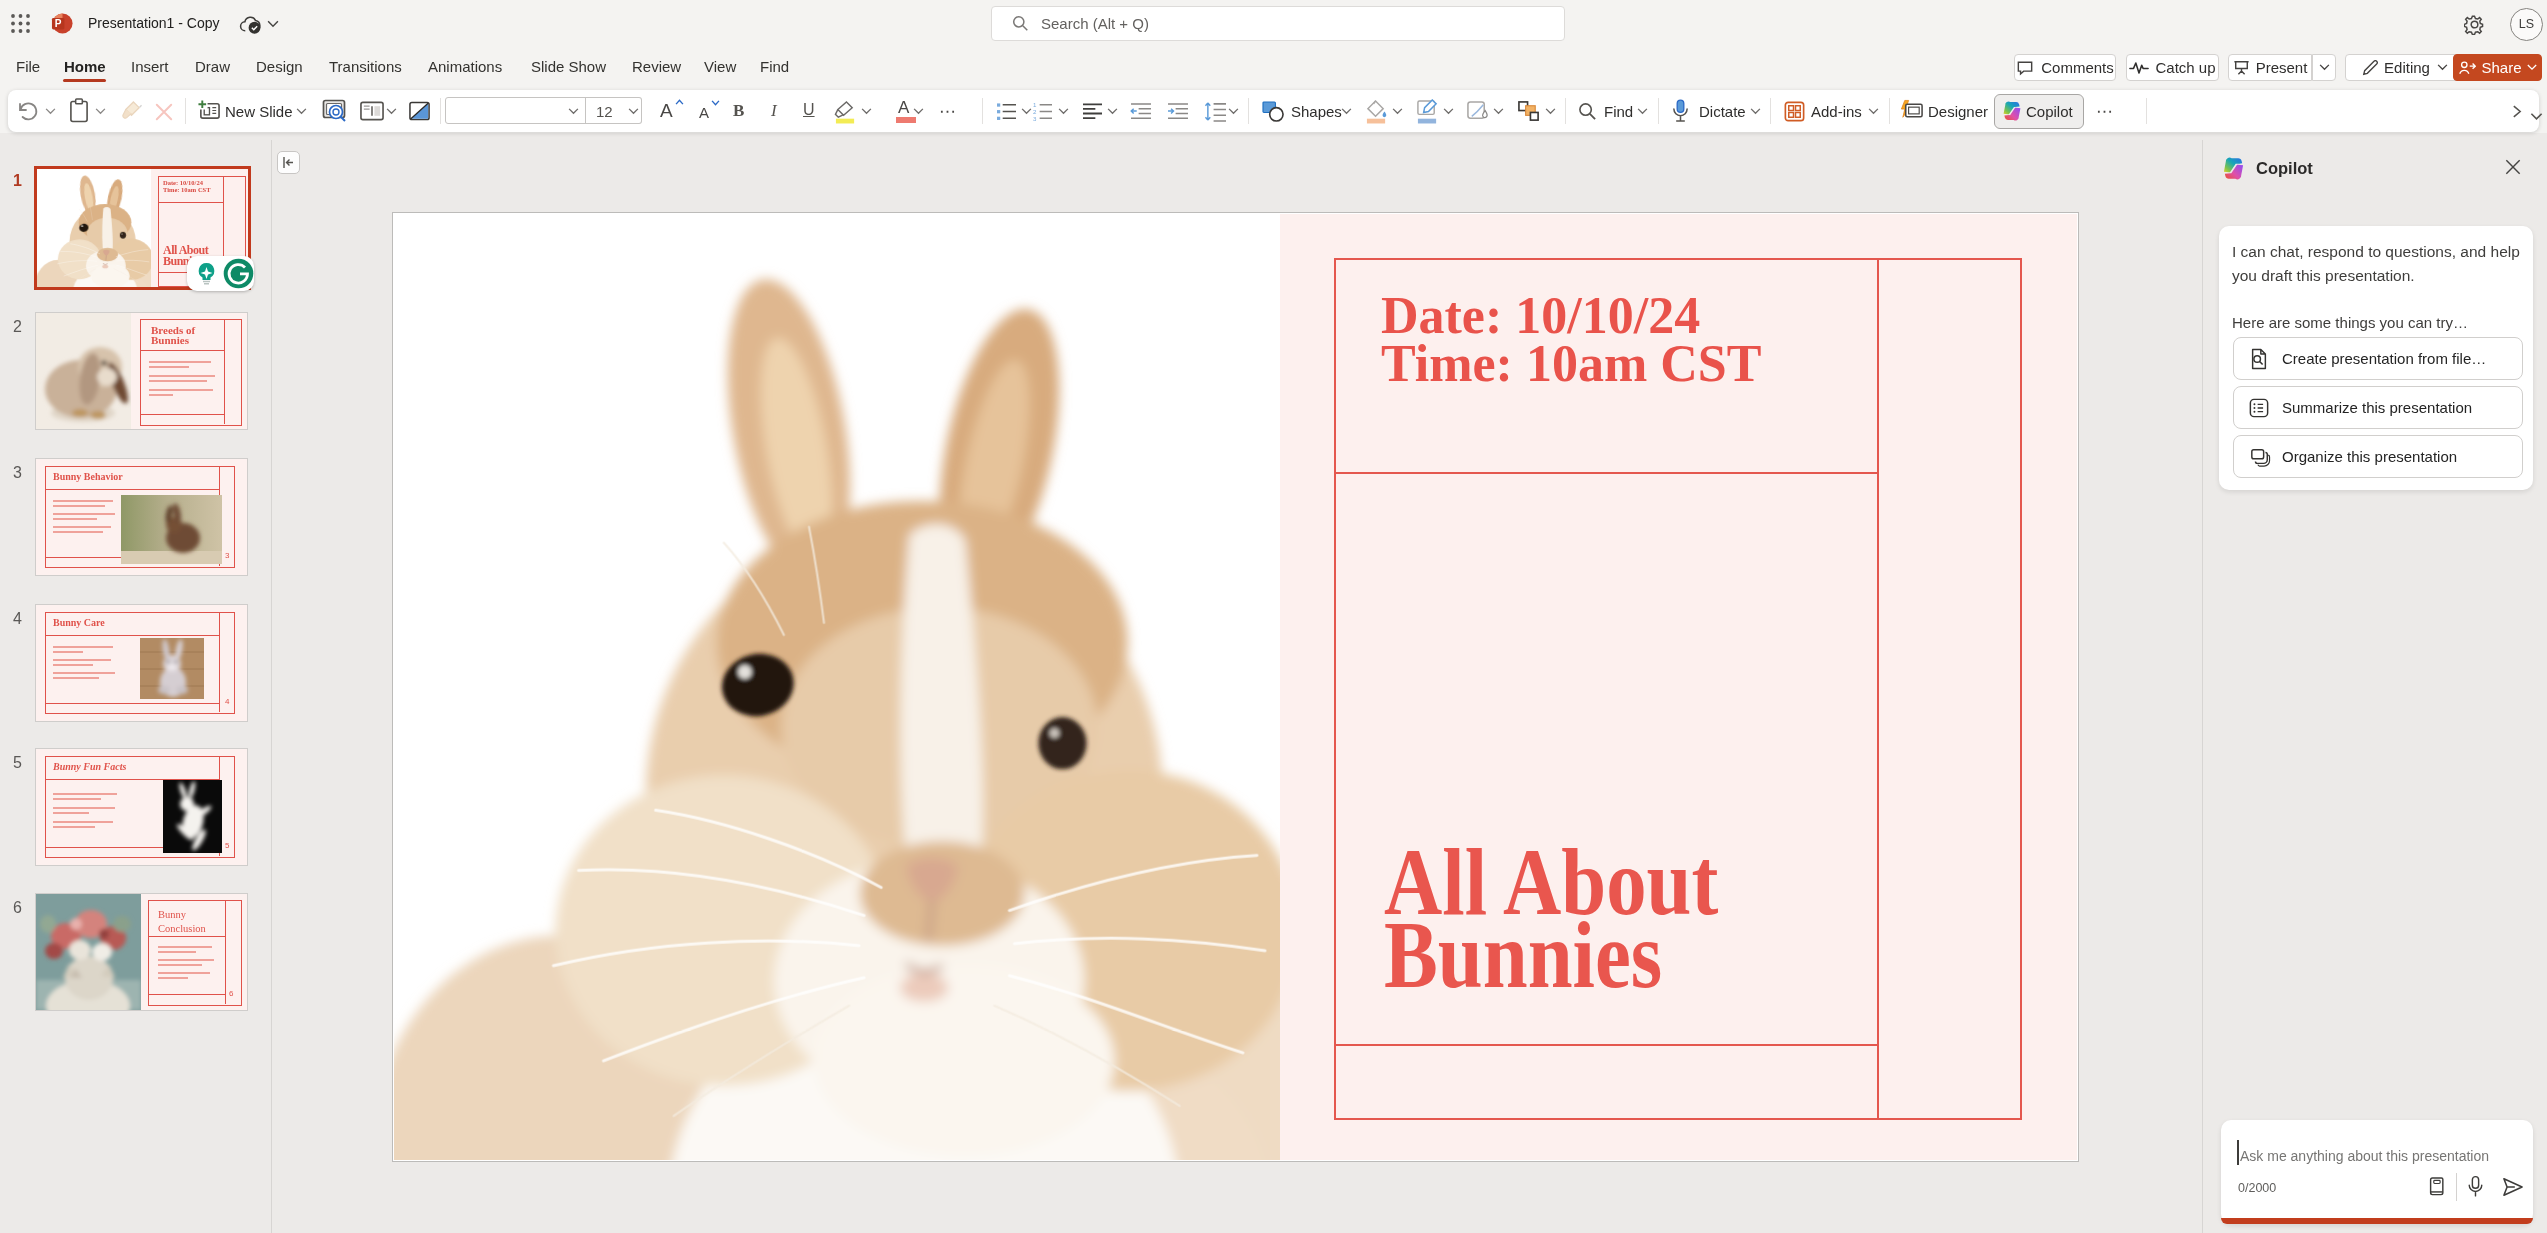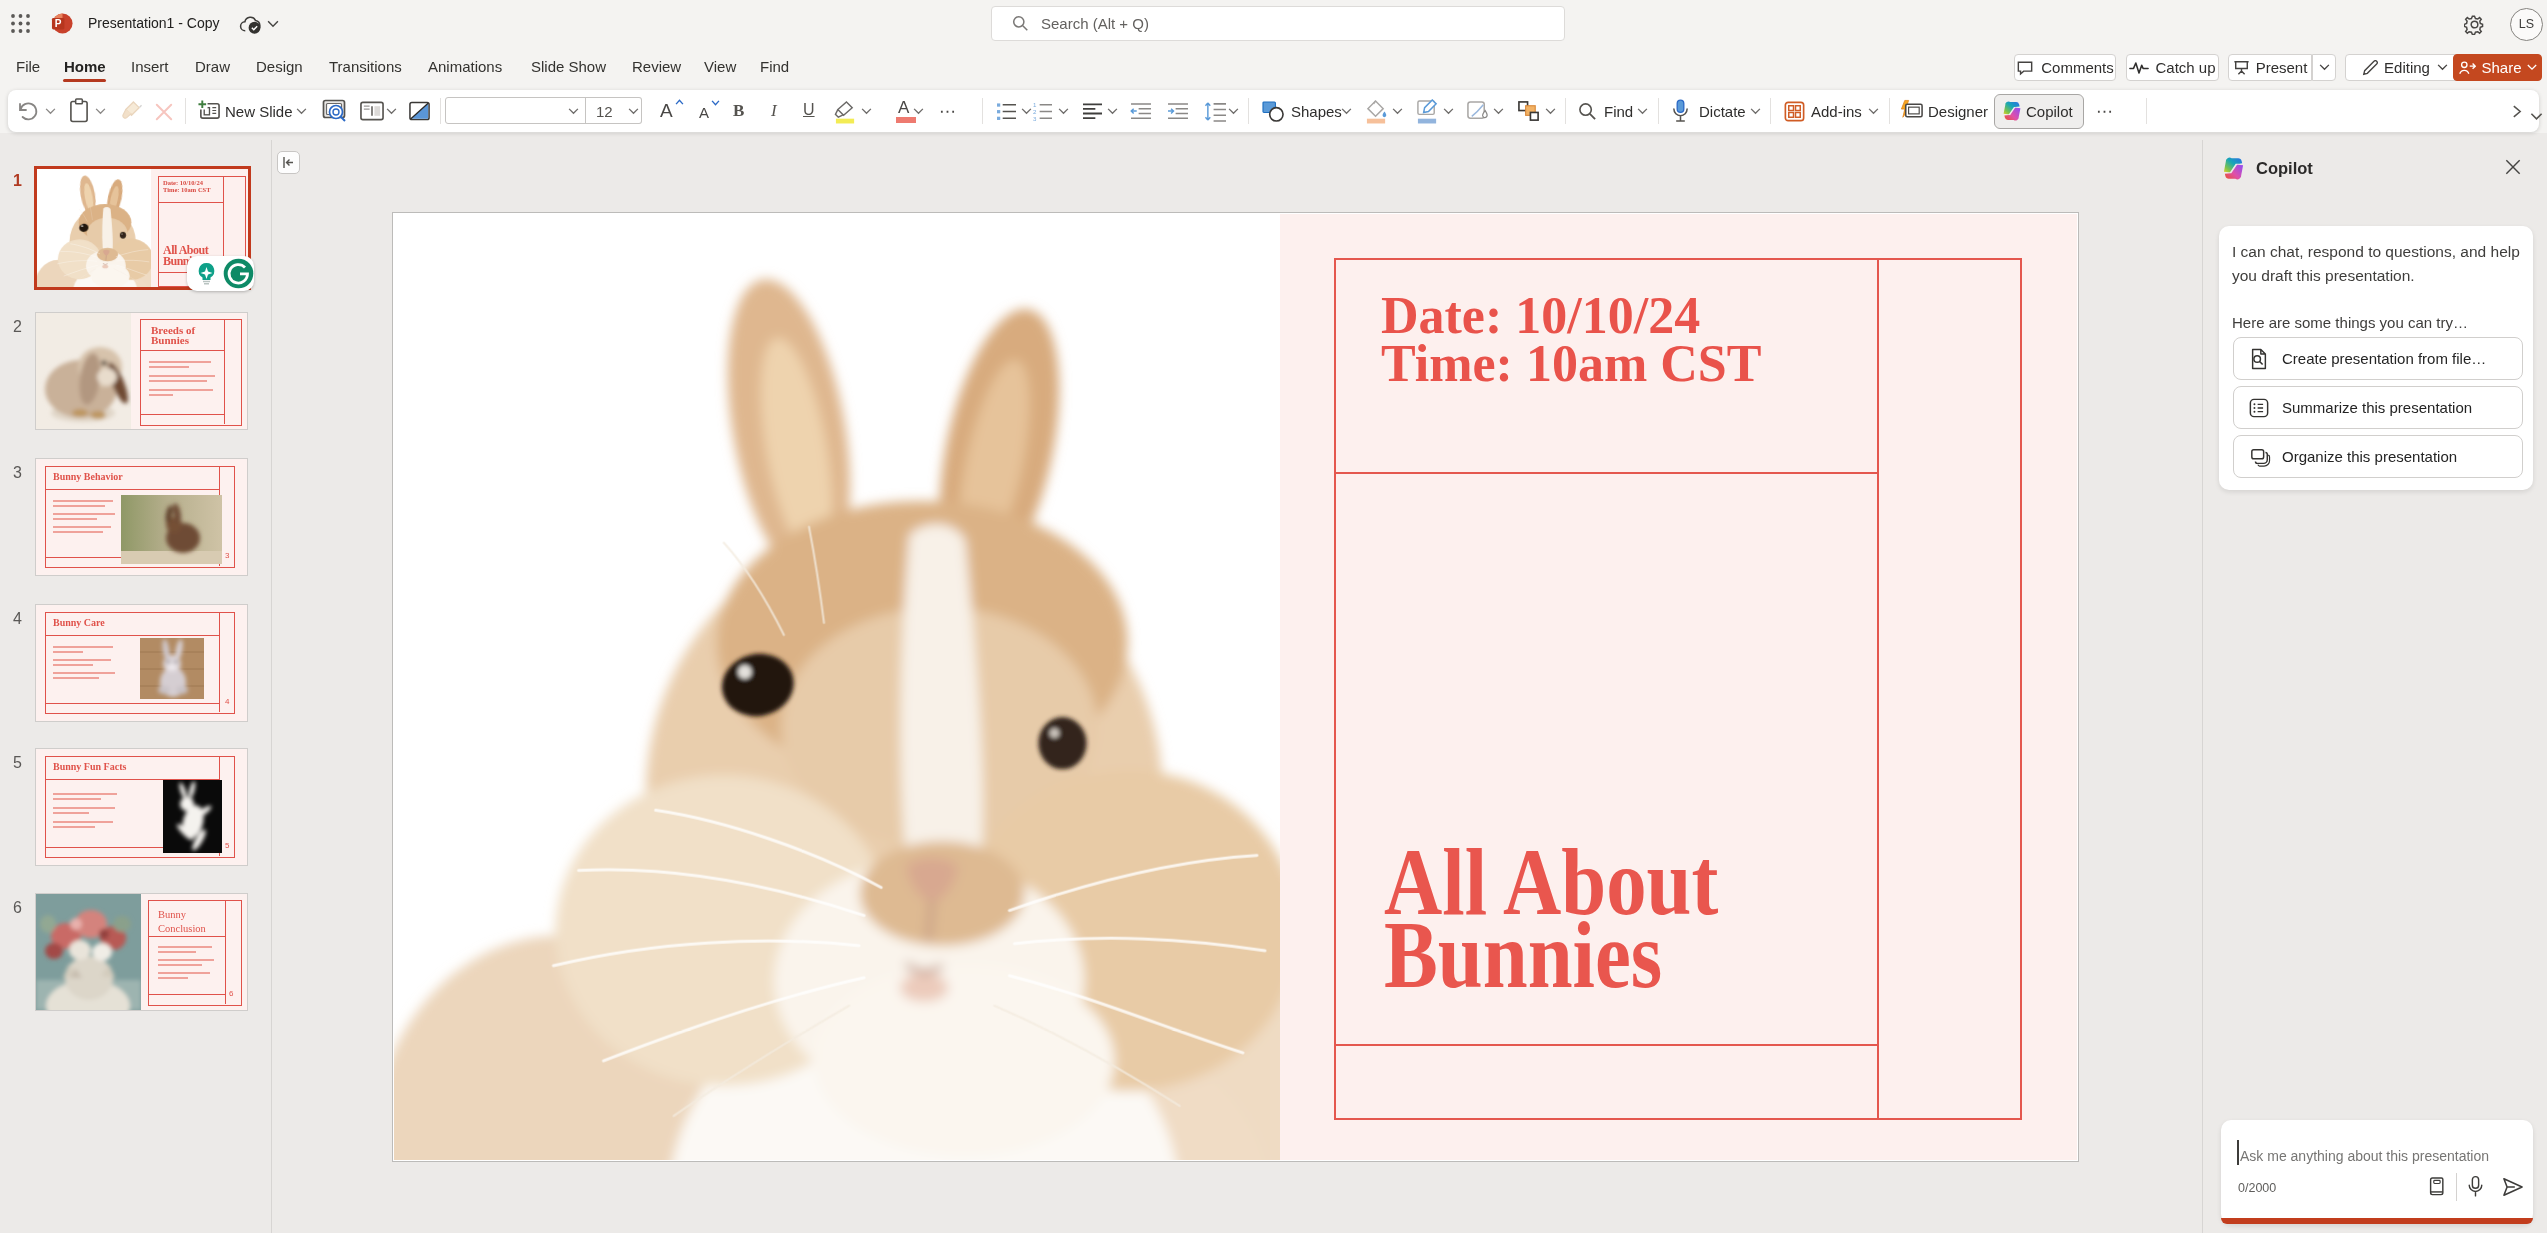--- a/index.html
+++ b/index.html
@@ -627,21 +627,21 @@
       </svg>
   </div>
   <div style="position:absolute;left:189px;top:92px;font-size:8px;color:#e0524a;">4</div>
 </div>
 <div class="tnum" style="top:754px;">5</div>
 <div class="thumb" style="top:748px;">
   <div style="position:absolute;left:0;top:0;width:211px;height:116px;background:#fdf1ef;"></div>
   <div style="position:absolute;left:9px;top:7px;width:188px;height:100px;border:1px solid #e0524a;"></div>
   <div style="position:absolute;left:183px;top:7px;width:1px;height:100px;background:#e0524a;"></div>
   <div style="position:absolute;left:9px;top:98px;width:174px;height:1px;background:#e0524a;"></div>
-  <div style="position:absolute;left:17px;top:12px;font-family:'Liberation Serif',serif;font-weight:700;font-size:10px;color:#e0524a;">Bunny Fun Facts</div>
+  <div style="position:absolute;left:17px;top:12px;font-family:'Liberation Serif',serif;font-weight:700;font-size:10px;color:#e0524a;font-style:italic;">Bunny Fun Facts</div>
   <div style="position:absolute;left:9px;top:30px;width:174px;height:1px;background:#e0524a;"></div>
   <div style="position:absolute;left:17px;top:44px;width:70px;">
    <div style="height:2px;background:#efa29a;margin-bottom:3px;width:64px;"></div>
       <div style="height:2px;background:#efa29a;margin-bottom:7px;width:48px;"></div>
    <div style="height:2px;background:#efa29a;margin-bottom:3px;width:62px;"></div>
       <div style="height:2px;background:#efa29a;margin-bottom:7px;width:36px;"></div>
    <div style="height:2px;background:#efa29a;margin-bottom:3px;width:60px;"></div>
       <div style="height:2px;background:#efa29a;width:42px;"></div>
   </div>
   <div style="position:absolute;left:127px;top:31px;width:59px;height:73px;background:#0a0a0a;overflow:hidden;">

